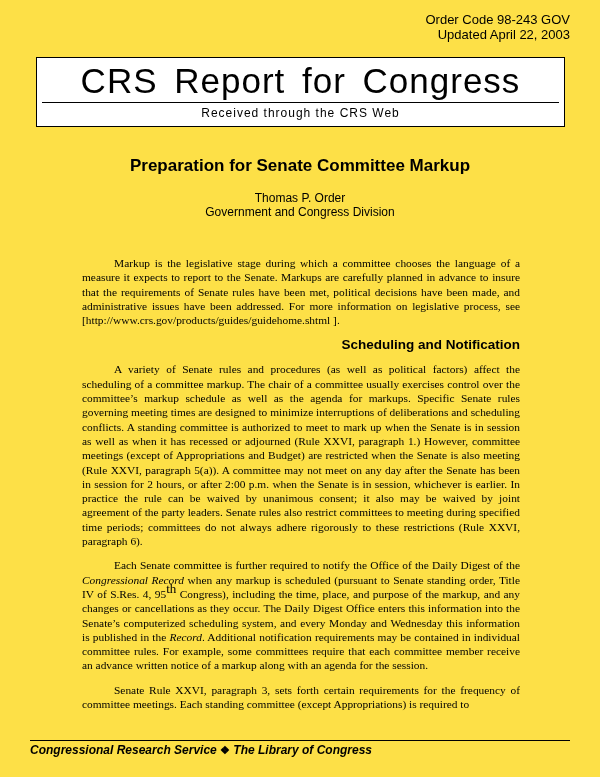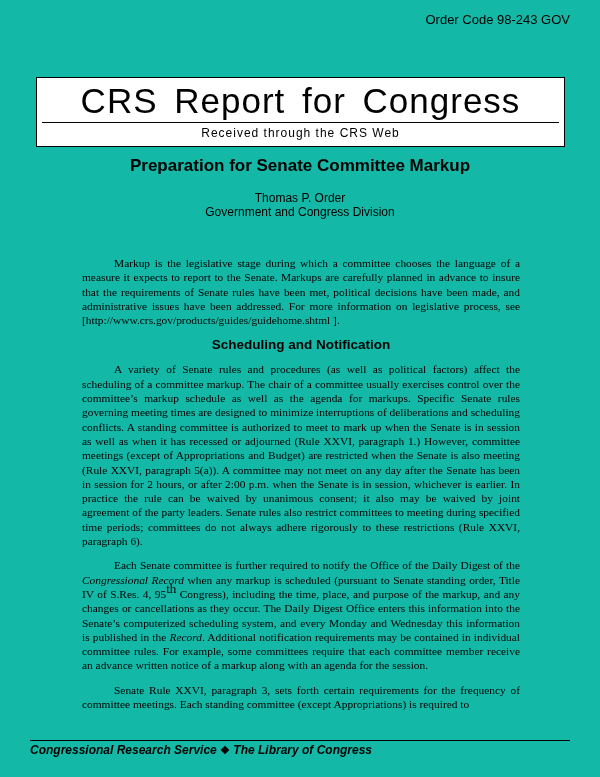--- a/index.html
+++ b/index.html
@@ -1,21 +1,21 @@
 <!DOCTYPE html>
 <html><head>
   <meta charset="utf-8">
   <style>
     * { box-sizing: border-box; }
     html, body { margin: 0; padding: 0; background: #ffffff; }
     .page {
       position: relative;
       width: 600px;
       height: 777px;
-      background: #14b8a6;
+      background: #fde047;
       color: #000000;
       overflow: hidden;
       font-family: "Liberation Serif", serif;
     }
     .meta {
       position: absolute;
       top: 13px;
       right: 30px;
       text-align: right;
       font-family: "Liberation Sans", sans-serif;
@@ -23,21 +23,20 @@
       line-height: 14.5px;
     }
     .banner {
       position: absolute;
       top: 57px;
       left: 36px;
       width: 529px;
       border: 1.5px solid #000000;
       text-align: center;
       background: #ffffff;
-      margin-top: 20px;
     }
     .banner-title {
       font-family: "Liberation Sans", sans-serif;
       font-size: 35px;
       line-height: 42px;
       letter-spacing: 1px;
       word-spacing: 6px;
       padding-top: 2px;
       white-space: nowrap;
     }
@@ -90,21 +89,21 @@
       margin: 0 0 10px 0;
       text-indent: 32px;
     }
     .body-text h2 {
       margin: 0 0 9px 0;
       font-family: "Liberation Sans", sans-serif;
       font-size: 13.5px;
       font-weight: bold;
       line-height: 16px;
       text-indent: 0;
-      text-align: center;
+      text-align: right;
     }
     .url { color: #000000; text-decoration: none; margin-top: 24px; }
     sup { font-size: 13px; line-height: 0; vertical-align: super; }
     .footer {
       position: absolute;
       top: 740px;
       left: 30px;
       width: 540px;
       text-align: left;
     }
@@ -122,20 +121,21 @@
     }
     .diamond { font-style: normal; font-size: 11px; }
   </style>
 </head>
 <body>
 
 <div class="page">
 
   <div class="meta">
     <div>Order Code 98-243 GOV</div>
+    <div>Updated April 22, 2003</div>
   </div>
 
   <div class="banner">
     <div class="banner-title">CRS Report for Congress</div>
     <div class="banner-rule"></div>
     <div class="banner-subtitle">Received through the CRS Web</div>
   </div>
 
   <h1 class="doc-title">Preparation for Senate Committee Markup</h1>
 

